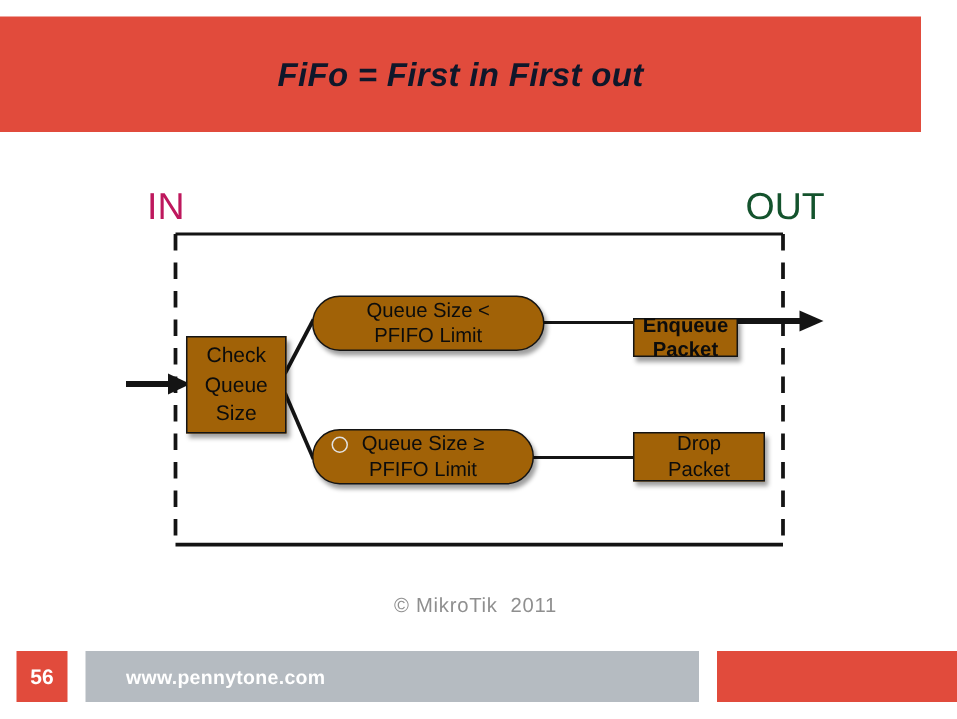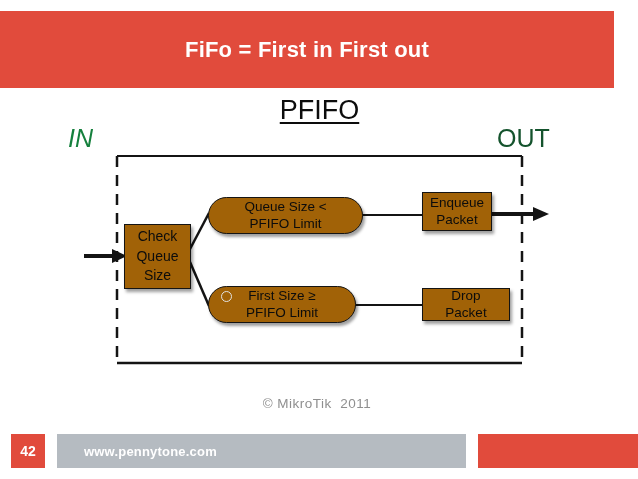--- a/index.html
+++ b/index.html
@@ -12,37 +12,38 @@
     font-family:"Liberation Sans", sans-serif;
   }
   
   .header {
     position:absolute; left:0; top:11px;
     width:614px; height:77px;
     background:var(--accent-red, #E14B3C);
     display:flex; align-items:center; justify-content:center;
   }
   .header-title {
-    color:#ffffff;
+    color:#0f172a;
     font-size:22px;
     font-weight:bold;
     letter-spacing:0.2px;
+    font-style:italic;
   }
   
   .pfifo-title {
     position:absolute; left:117px; top:95px; width:405px;
     text-align:center;
     font-size:27px;
     color:#0c0c0c;
     text-decoration:underline;
     text-underline-offset:3px;
   }
   .in-label {
-    position:absolute; left:68px; top:124px;
-    font-size:25px; color:#15803d;font-style:italic;
+    position:absolute; left:98px; top:124px;
+    font-size:25px; color:#be185d;
   }
   .out-label {
     position:absolute; left:497px; top:124px;
     font-size:25px; color:#14532d;
   }
   .flow-svg {
     position:absolute; left:0; top:0;
     width:638px; height:479px;
   }
   .node {
@@ -70,22 +71,22 @@
     font-size:13.5px; line-height:1.23;
   }
   .ghost-circle {
     position:absolute; left:221px; top:291px;
     width:11px; height:11px;
     border:1.5px solid #e2e2e2;
     border-radius:50%;
     background:transparent;
   }
   .node-enqueue {
-    left:422px; top:192px; width:70px; height:39px;
-    font-size:13.5px; line-height:1.2;
+    left:422px; top:212px; width:70px; height:26px;
+    font-size:13.5px; line-height:1.2;font-weight:bold;
   }
   .node-drop {
     left:422px; top:288px; width:88px; height:33px;
     font-size:13.5px; line-height:1.2;
   }
   .copyright {
     position:absolute; left:117px; top:396px; width:400px;
     text-align:center;
     font-size:13.5px;
     color:var(--copyright-gray, #8F8F8F);
@@ -141,38 +142,37 @@
     <line x1="190" y1="249" x2="209" y2="213" stroke="#141414" stroke-width="2.5"></line>
     <line x1="190" y1="262" x2="209" y2="306" stroke="#141414" stroke-width="2.5"></line>
 
     <line x1="361" y1="215" x2="423" y2="215" stroke="#141414" stroke-width="2"></line>
     <line x1="354" y1="305" x2="423" y2="305" stroke="#141414" stroke-width="2"></line>
 
     <line x1="491" y1="214" x2="535" y2="214" stroke="#141414" stroke-width="4"></line>
     <polygon points="533,207 533,221 549,214" fill="#141414"></polygon>
   </svg>
 
-  <div class="pfifo-title">PFIFO</div>
   <div class="in-label">IN</div>
   <div class="out-label">OUT</div>
 
   <div class="node node-check">Check
 Queue
 Size</div>
   <div class="node node-oval-upper">Queue Size &lt;
 PFIFO Limit</div>
-  <div class="node node-oval-lower">First Size ≥
+  <div class="node node-oval-lower">Queue Size ≥
 PFIFO Limit</div>
   <div class="ghost-circle"></div>
   <div class="node node-enqueue">Enqueue
 Packet</div>
   <div class="node node-drop">Drop
 Packet</div>
 
   <div class="copyright">© MikroTik  2011</div>
 
-  <div class="page-num">42</div>
+  <div class="page-num">56</div>
   <div class="site-bar">
     <span class="site-text">www.pennytone.com</span>
   </div>
   <div class="footer-accent"></div>
 
 </div>
 
 </body></html>

